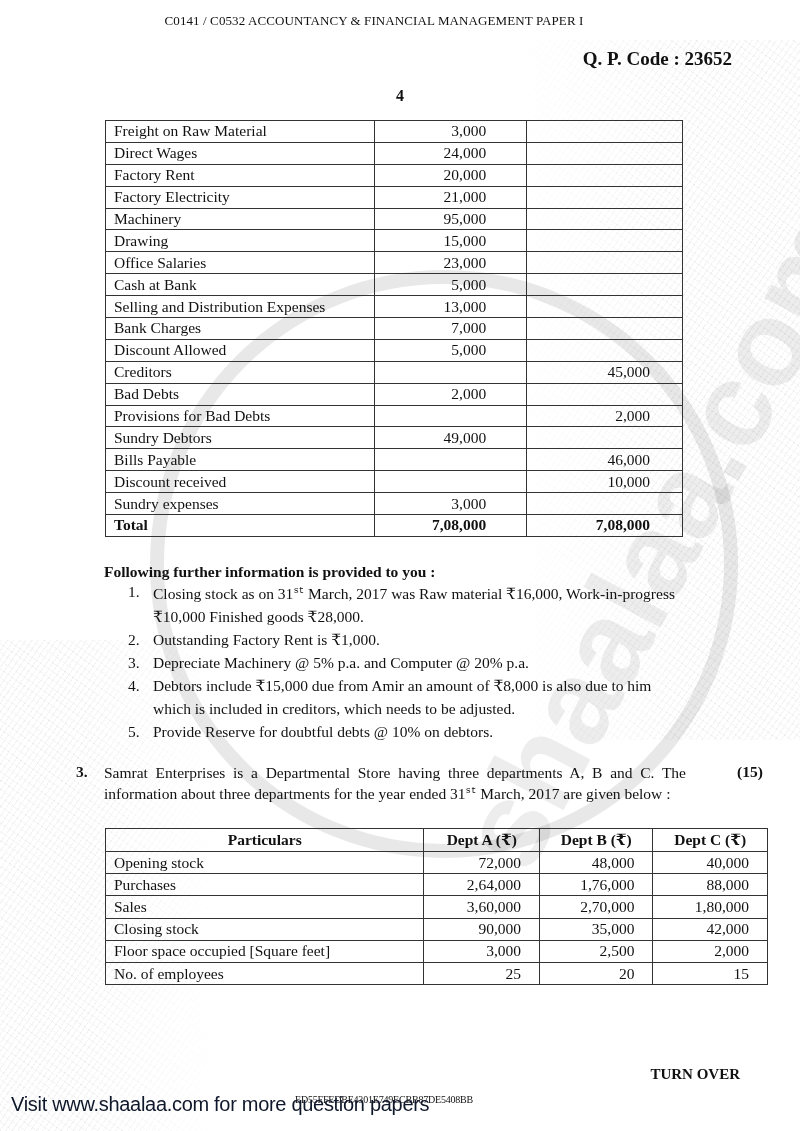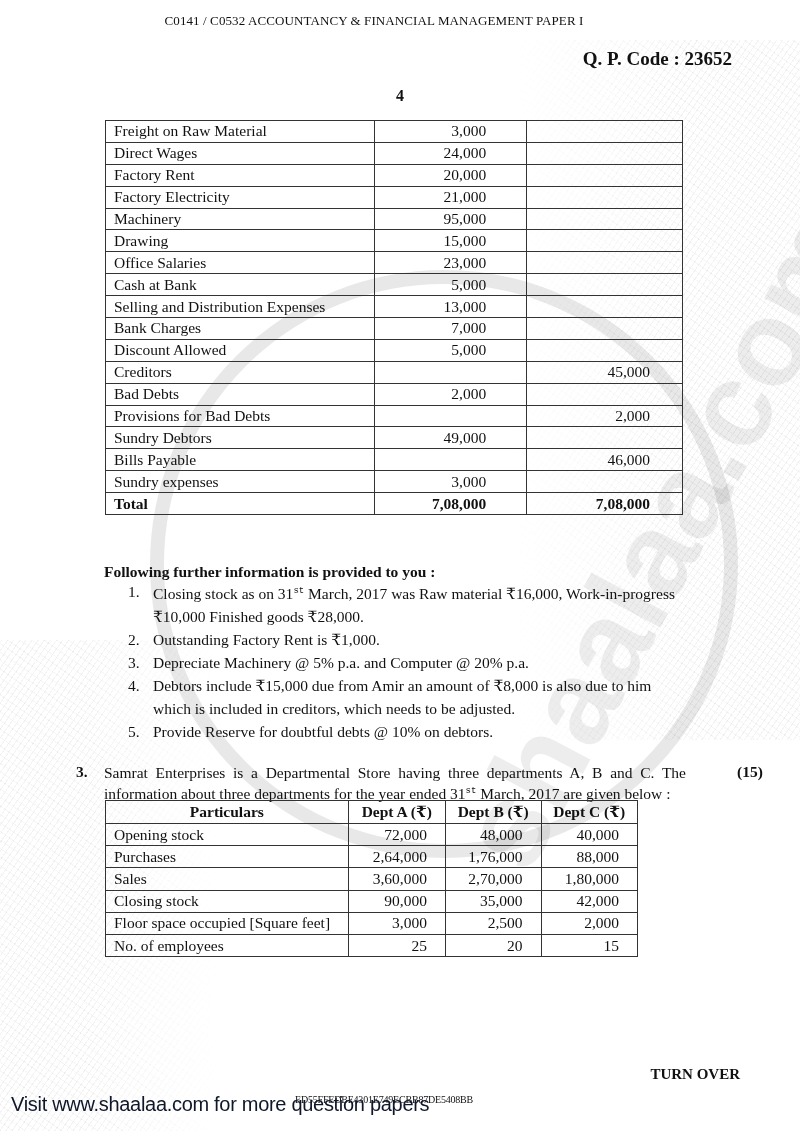--- a/index.html
+++ b/index.html
@@ -56,21 +56,21 @@
   ol.info li { position:relative; padding-left:25px; line-height:23px; margin-bottom:0px; }
   ol.info li .n { position:absolute; left:0; top:0; }
   ol.info li .cont { display:block; }
   .q3-num { position:absolute; left:76px; top:763px; font-weight:bold; font-size:15.5px; }
   .q3-marks { position:absolute; left:697px; top:763px; font-weight:bold; font-size:15.5px;margin-left:40px; }
   .q3-text {
     position:absolute; left:104px; top:763px; width:582px; font-size:15.5px;
     line-height:19px; text-align:justify;
   }
   .q3-text .l1 { display:block; text-align:justify; text-align-last:justify; }
-  .t2 { left:105px; top:800px; width:533px;border-radius:15px; }
+  .t2 { left:105px; top:828px; width:663px;border-radius:15px; }
   .t2 th { font-weight:bold; text-align:center; height:22px; }
   .t2 td.num { text-align:right; padding-right:18px; }
   .t2 td { height:21.2px; }
   .turn-over {
     position:absolute; top:1066px; right:60px; font-size:15px; font-weight:bold;
   }
   .footer-code {
     position:absolute; top:1094px; left:295px; font-size:10px; letter-spacing:-0.2px;
   }
   .footer-visit {
@@ -170,20 +170,25 @@
       </tr>
     <tr>
         <td>Sundry Debtors</td>
         <td class="num">49,000</td>
         <td class="num2"></td>
       </tr>
     <tr>
         <td>Bills Payable</td>
         <td class="num"></td>
         <td class="num2">46,000</td>
+      </tr>
+    <tr>
+        <td>Discount received</td>
+        <td class="num"></td>
+        <td class="num2">10,000</td>
       </tr>
     <tr>
         <td>Sundry expenses</td>
         <td class="num">3,000</td>
         <td class="num2"></td>
       </tr>
     <tr class="total">
         <td>Total</td>
         <td class="num">7,08,000</td>
         <td class="num2">7,08,000</td>

